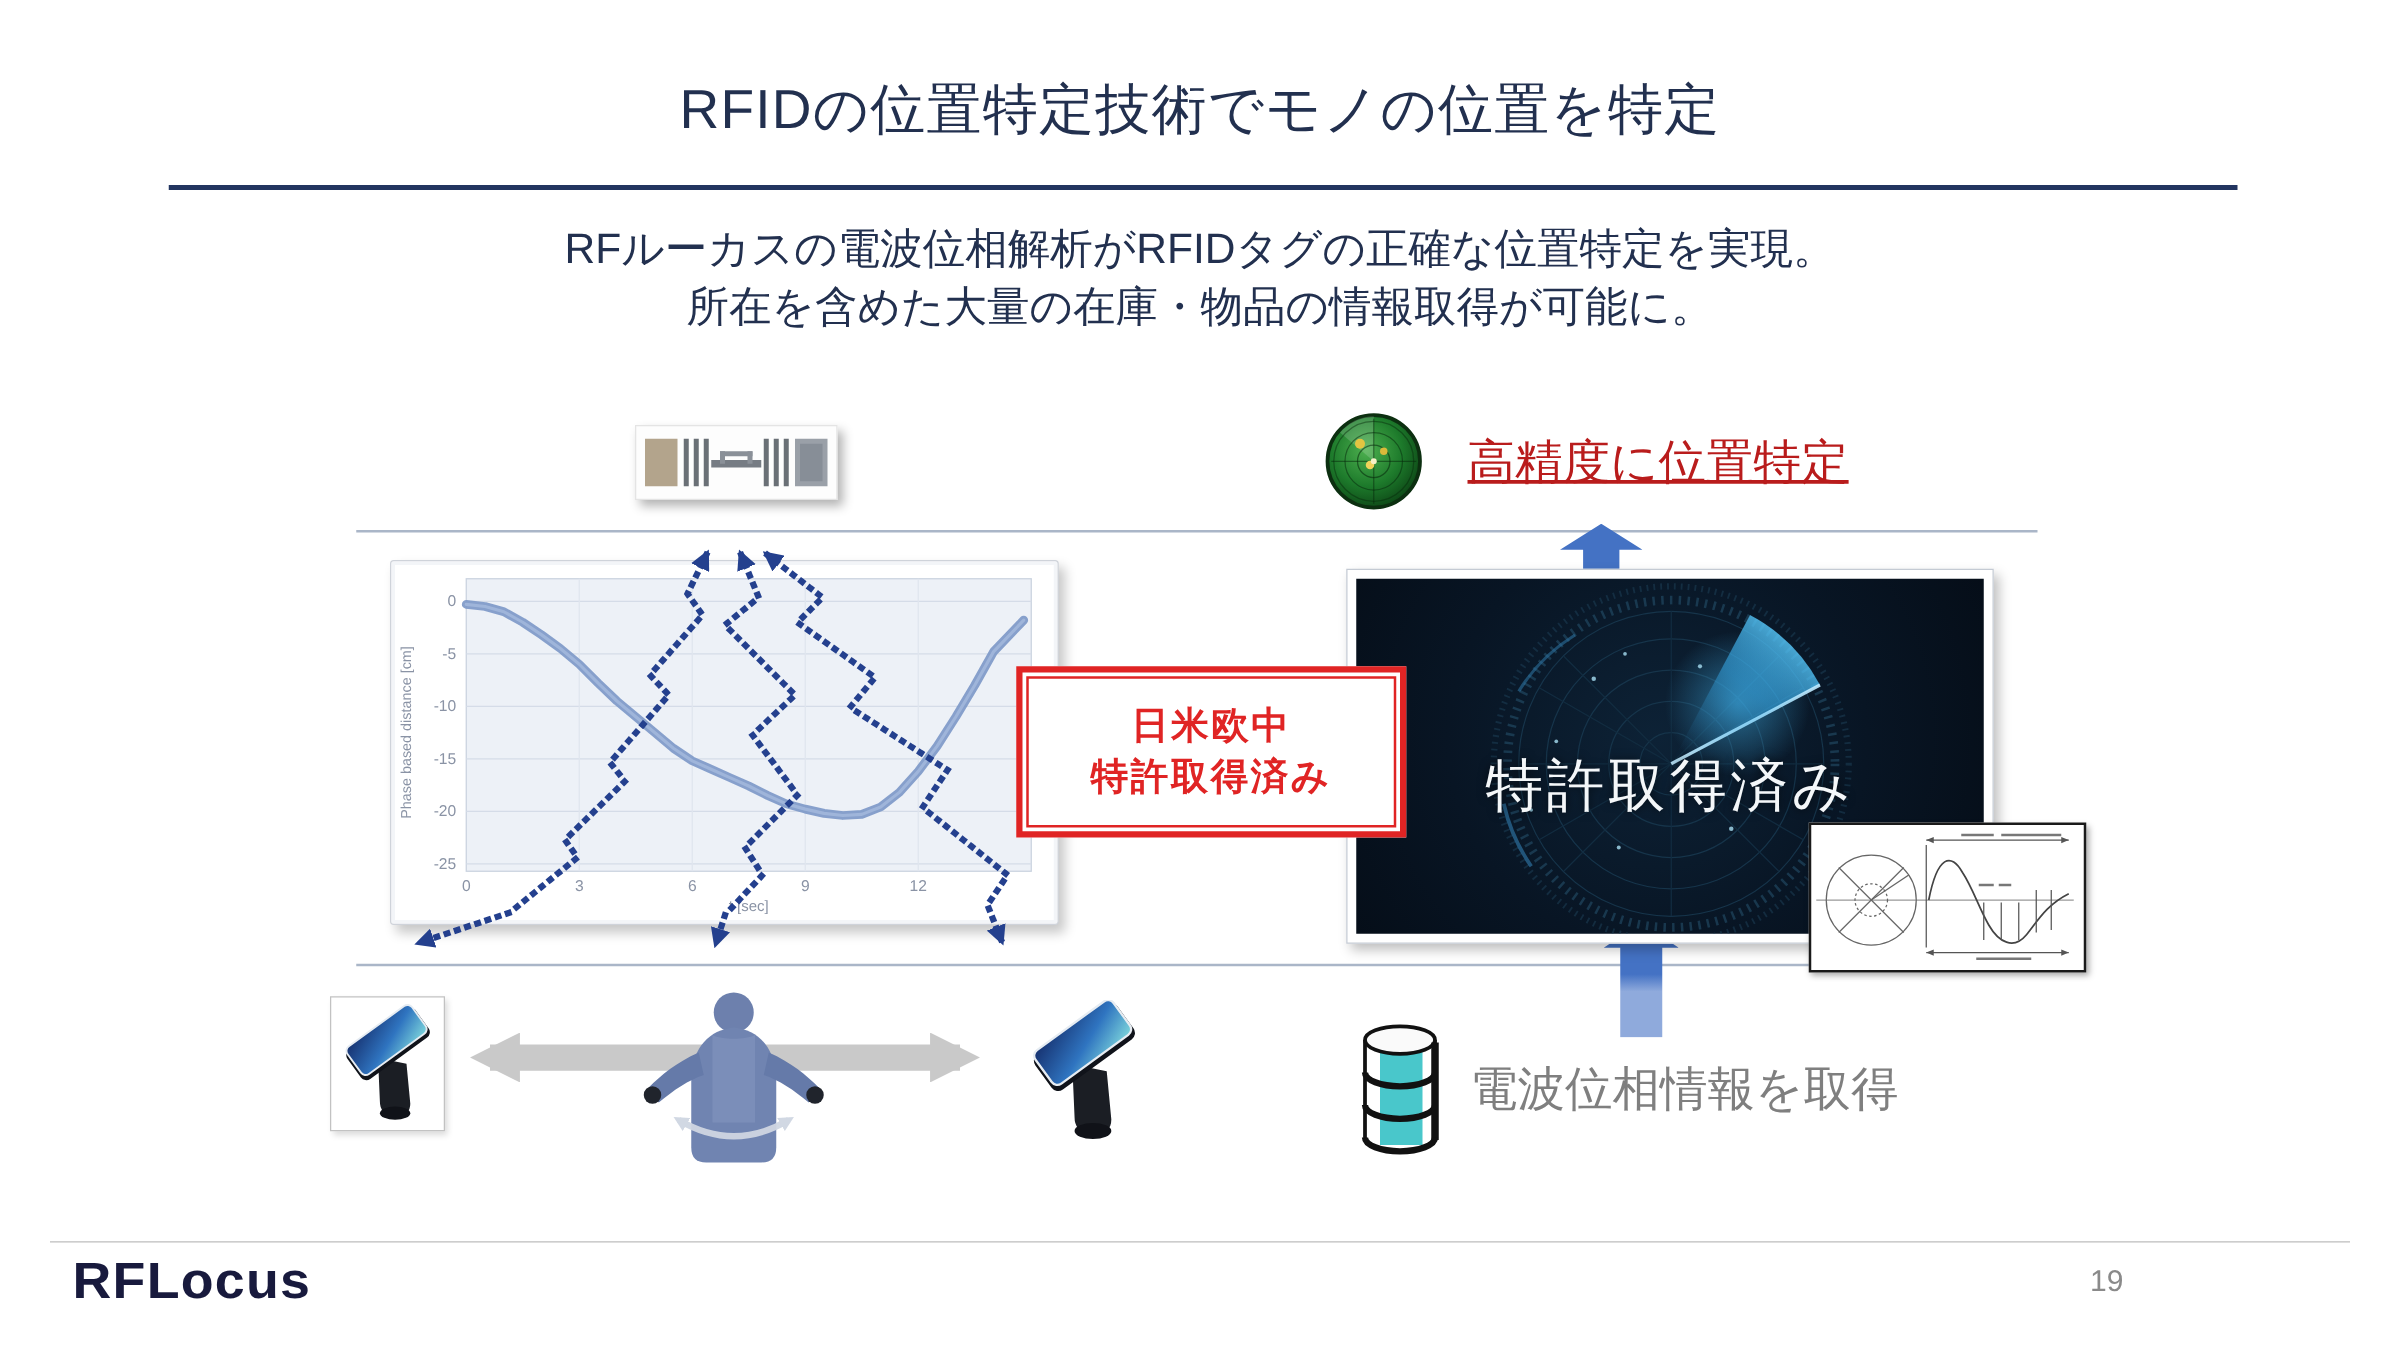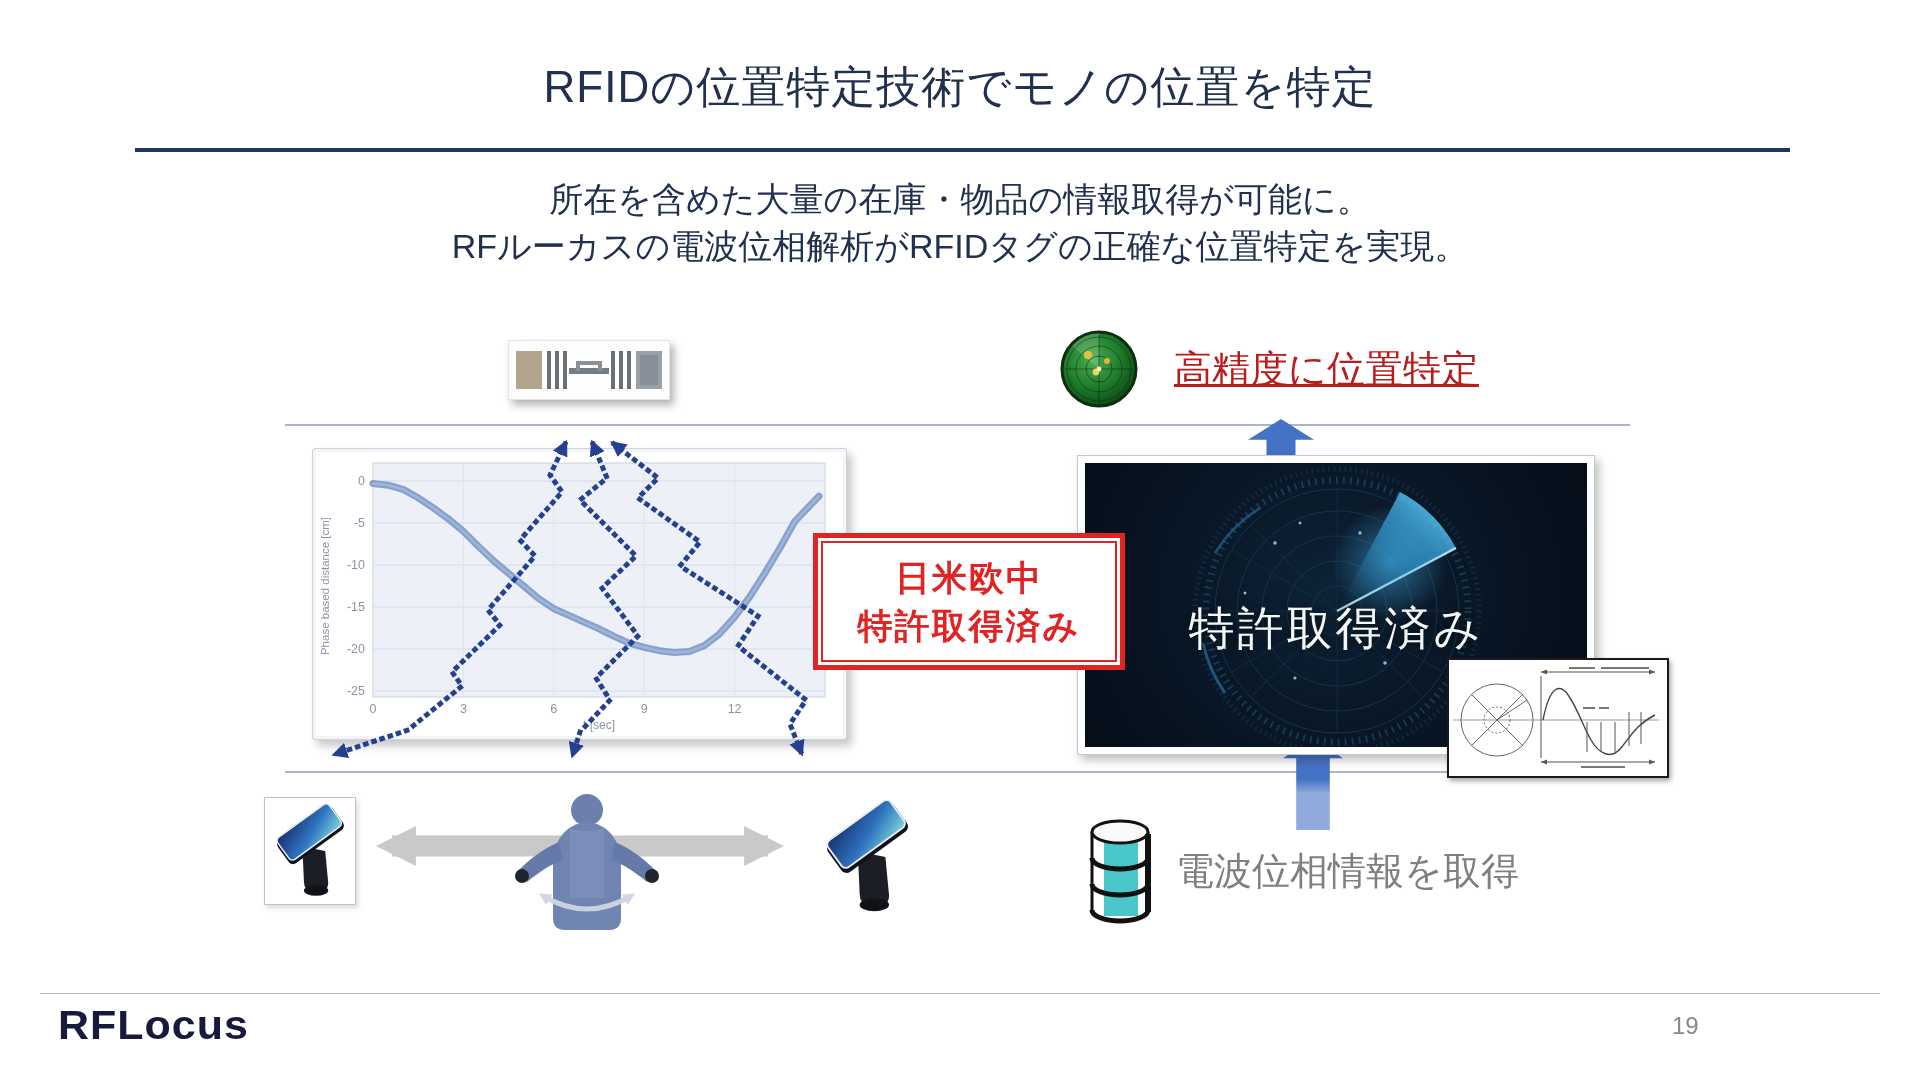--- a/index.html
+++ b/index.html
@@ -28,21 +28,21 @@
                box-shadow:5px 6px 9px rgba(0,0,0,.22), inset 0 0 0 3px #f3f5f8;}
 
   
   .wave-overlay{position:absolute;left:0;top:0;width:1920px;height:1080px;pointer-events:none;z-index:4;}
 
   
   .patent-box{position:absolute;left:813px;top:533px;width:302px;height:127px;background:#ffffff;
               border:5px solid #e02424;z-index:7;display:flex;flex-direction:column;align-items:center;justify-content:center;
               box-shadow:0 0 0 1px #fff inset;}
   .patent-box::after{content:"";position:absolute;inset:3px;border:2px solid #e02424;pointer-events:none;}
-  .patent-line{color:#e02424;font-size:35px;font-weight:600;line-height:1.35;letter-spacing:2px;}
+  .patent-line{color:#e02424;font-size:30px;font-weight:600;line-height:1.35;letter-spacing:2px;}
 
   
   .locate-row-label{position:absolute;left:1174px;top:344px;font-size:38px;color:#b91c1c;font-weight:500;text-decoration:underline;}
   .acquire-row-label{position:absolute;left:1176px;top:846px;font-size:38px;color:#7f7f7f;font-weight:500;}
   .scope-icon{position:absolute;left:1058px;top:328px;width:82px;height:82px;z-index:3;}
 
   .block-arrow-top{position:absolute;left:1248px;top:419px;width:66px;height:40px;background:#4472c4;z-index:2;
         clip-path:polygon(50% 0,100% 52%,72% 52%,72% 100%,28% 100%,28% 52%,0 52%);}
   .block-arrow-bottom{position:absolute;left:1283px;top:738px;width:60px;height:92px;z-index:1;
         background:linear-gradient(#4472c4 0 45%,#8faadc 60% 100%);
@@ -74,22 +74,22 @@
   .page-number{position:absolute;left:1656px;top:1012px;font-size:24px;color:#8a8a8a;margin-left:16px;}
 </style>
 </head>
 <body>
 
 <div class="slide">
 
   <div class="title">RFIDの位置特定技術でモノの位置を特定</div>
   <div class="title-rule"></div>
   <div class="subtitle">
+    <div>RFルーカスの電波位相解析がRFIDタグの正確な位置特定を実現。</div>
     <div>所在を含めた大量の在庫・物品の情報取得が可能に。</div>
-    <div>RFルーカスの電波位相解析がRFIDタグの正確な位置特定を実現。</div>
   </div>
 
   <div class="guide-line guide-top"></div>
   <div class="guide-line guide-bottom"></div>
 
   <div class="tag-box">
     <svg width="150" height="46" viewBox="0 0 150 46">
       <rect x="2" y="4" width="26" height="38" fill="#b3a48c"></rect>
       <rect x="122" y="4" width="26" height="38" fill="#9aa0a8"></rect>
       <rect x="126" y="8" width="18" height="30" fill="#7c828c" opacity=".6"></rect>

